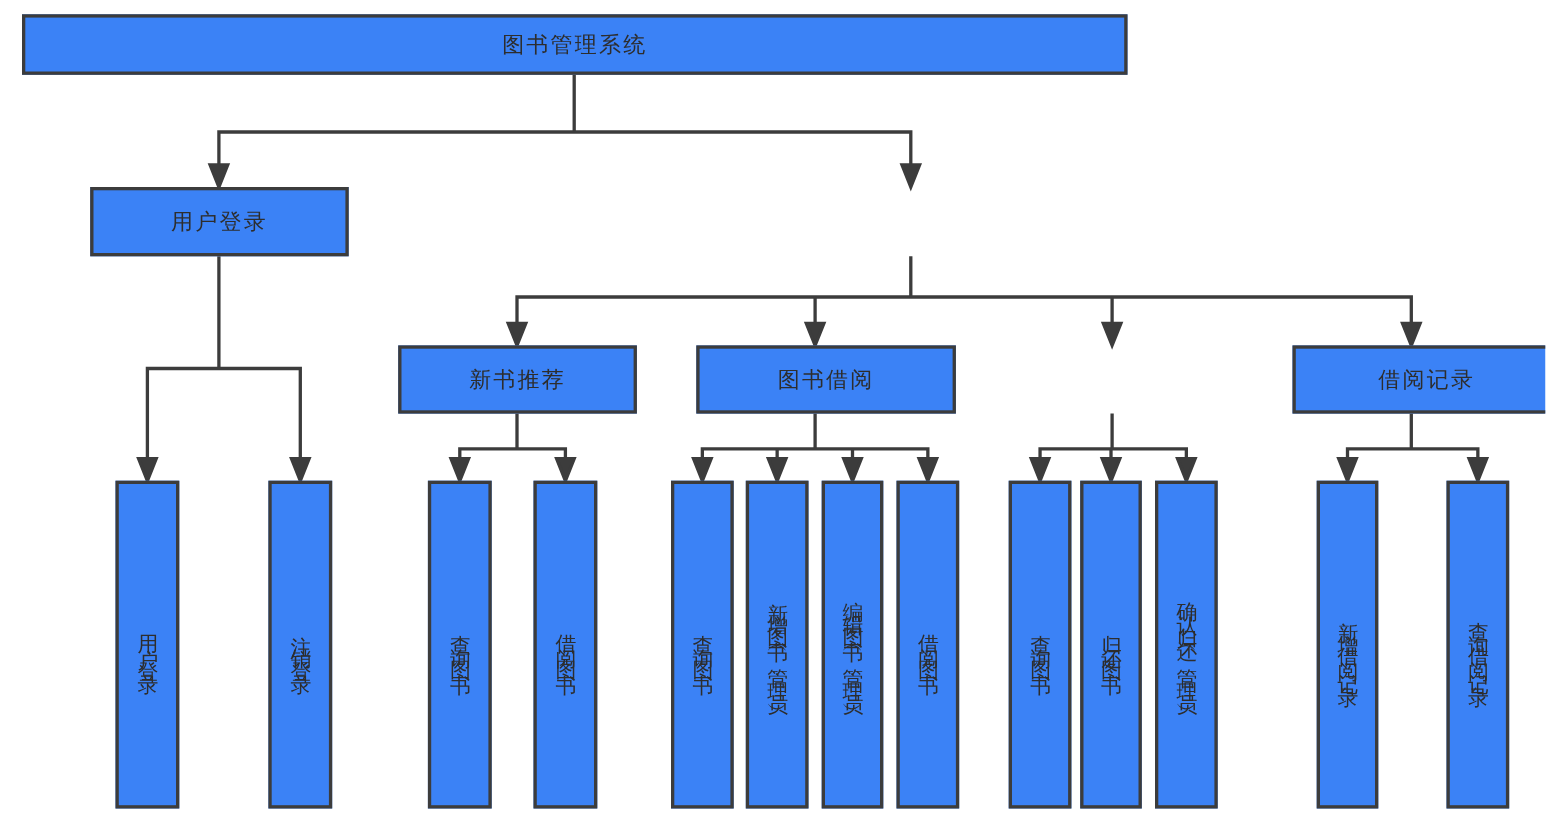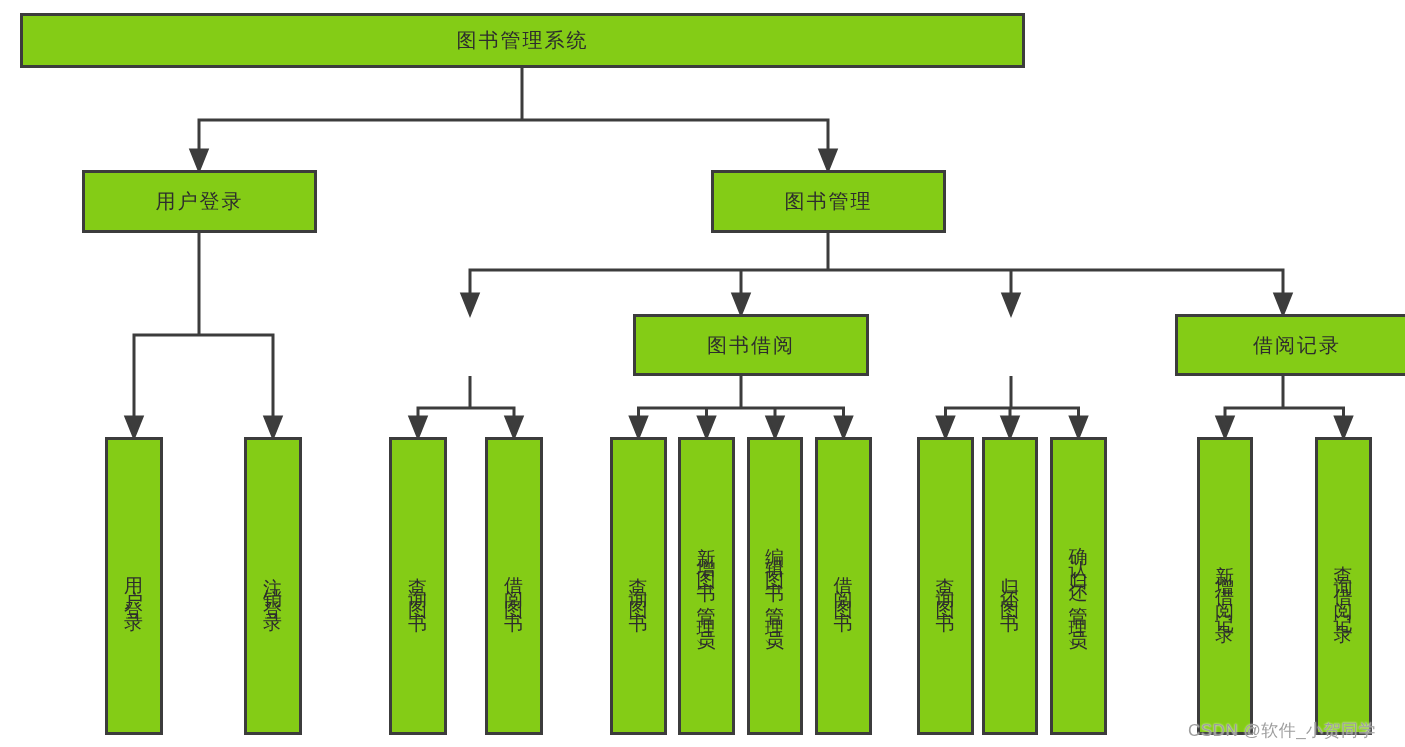--- a/index.html
+++ b/index.html
@@ -18,21 +18,21 @@
   .connectors {
     position: absolute;
     left: 0;
     top: 0;
     width: 1405px;
     height: 747px;
     pointer-events: none;
   }
   .node {
     position: absolute;
-    background: #84cc16;
+    background: #3b82f6;
     border: 3px solid #3c3c3c;
     box-sizing: border-box;
     display: flex;
     align-items: center;
     justify-content: center;
   }
   .node .lbl {
     color: #2d2d2d;
     font-size: 20px;
     letter-spacing: 2px;
@@ -115,24 +115,24 @@
     </g>
   </svg>
 
   <div class="node h" style="left:20px; top:13px; width:1005px; height:55px;">
     <span class="lbl">图书管理系统</span>
   </div>
 
   <div class="node h" style="left:82px; top:170px; width:235px; height:63px;">
     <span class="lbl">用户登录</span>
   </div>
-  <div class="node h" style="left:711px; top:170px; width:235px; height:63px;">
-    <span class="lbl">图书管理</span>
+
+  <div class="node h" style="left:362px; top:314px; width:217px; height:62px;">
+    <span class="lbl">新书推荐</span>
   </div>
-
   <div class="node h" style="left:633px; top:314px; width:236px; height:62px;">
     <span class="lbl">图书借阅</span>
   </div>
   <div class="node h" style="left:1175px; top:314px; width:244px; height:62px;">
     <span class="lbl">借阅记录</span>
   </div>
 
   <div class="node v" style="left:105px; top:437px; width:58px; height:298px;">
     <span class="lbl">用户登录</span>
   </div>
@@ -170,15 +170,14 @@
     <span class="lbl">确认归还（管理员）</span>
   </div>
 
   <div class="node v" style="left:1197px; top:437px; width:56px; height:298px;">
     <span class="lbl">新增借阅记录</span>
   </div>
   <div class="node v" style="left:1315px; top:437px; width:57px; height:298px;">
     <span class="lbl">查询借阅记录</span>
   </div>
 
-  <div class="watermark">CSDN @软件_小贺同学</div>
 
 </div>
 
 </body></html>

